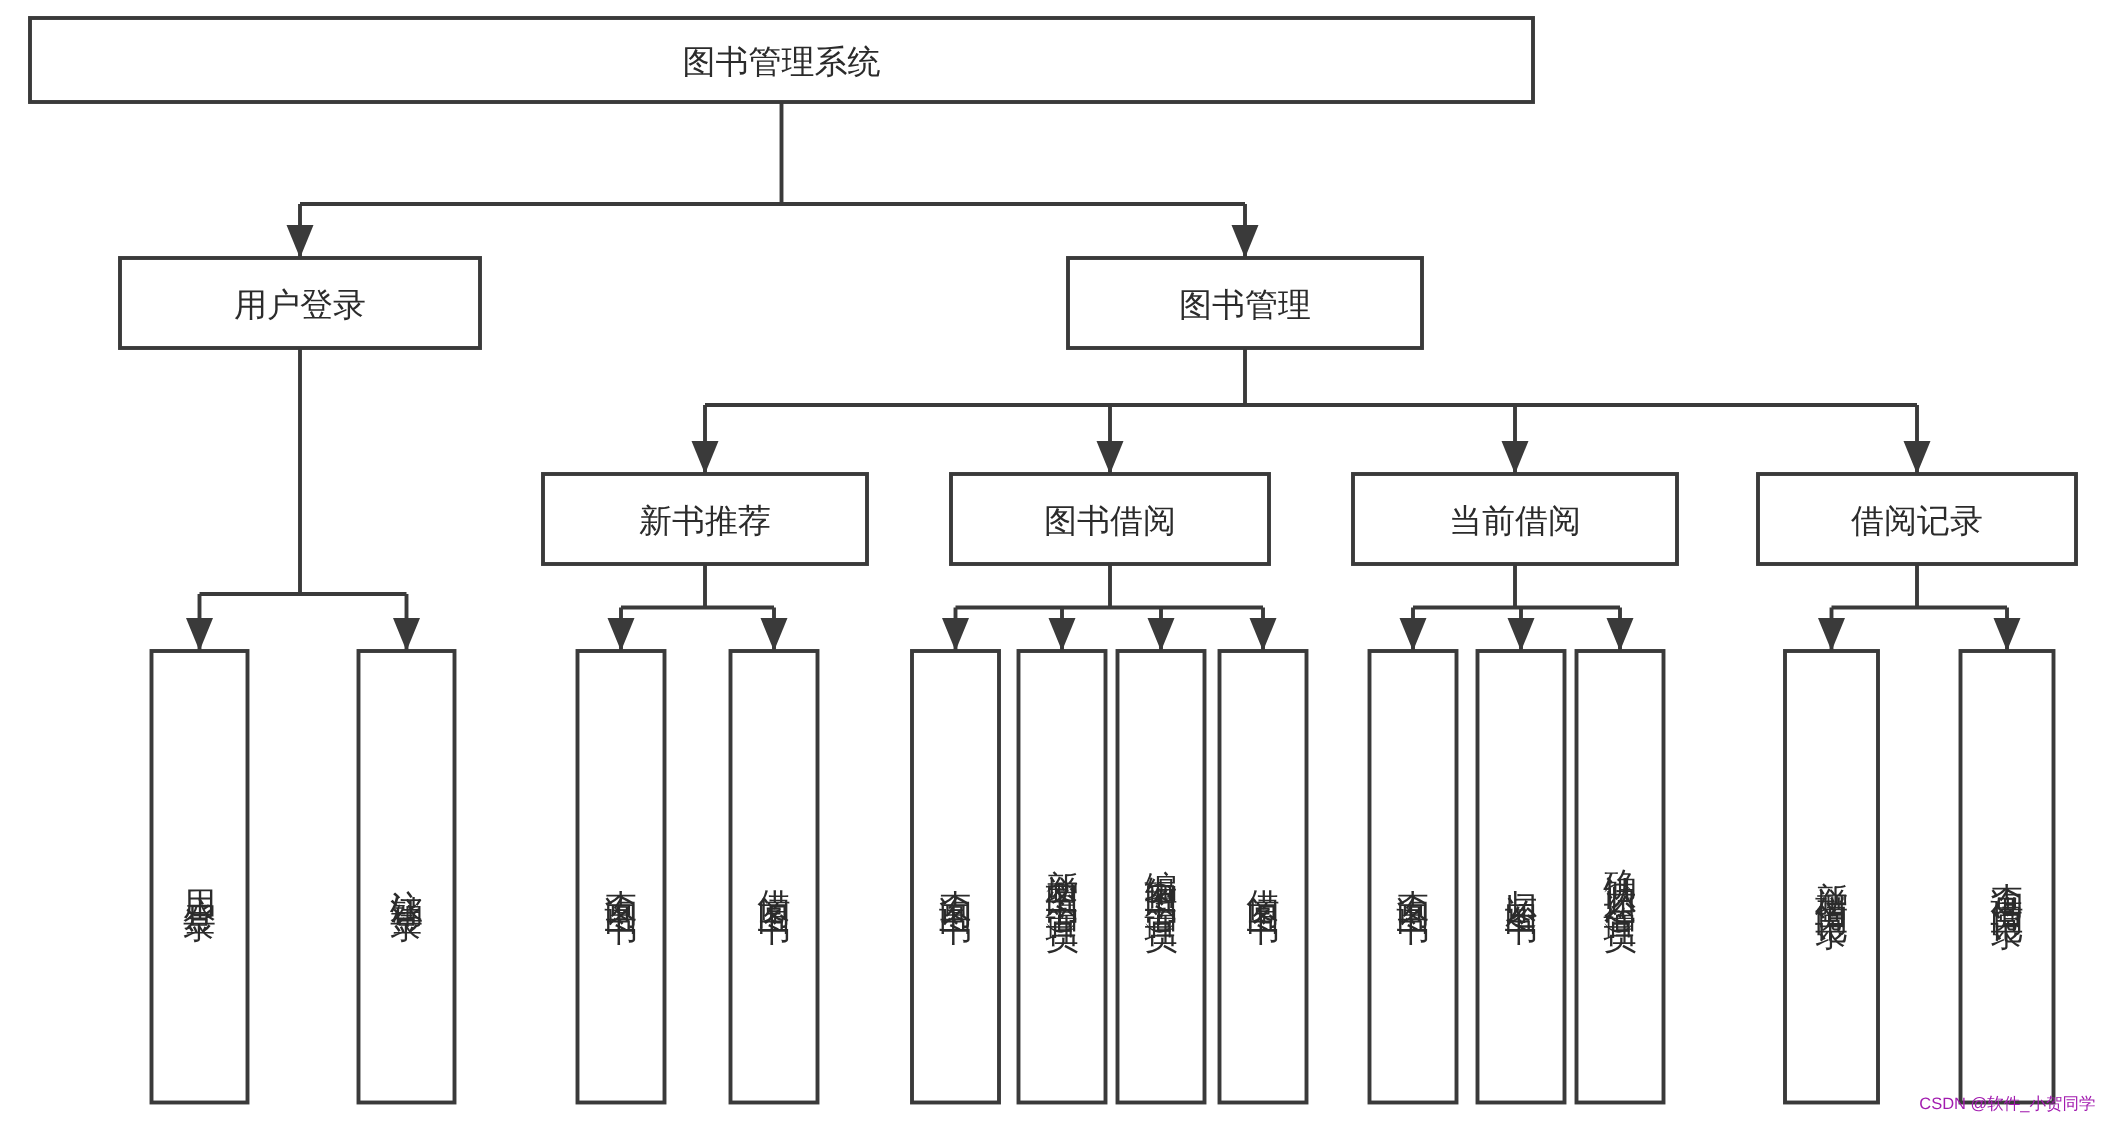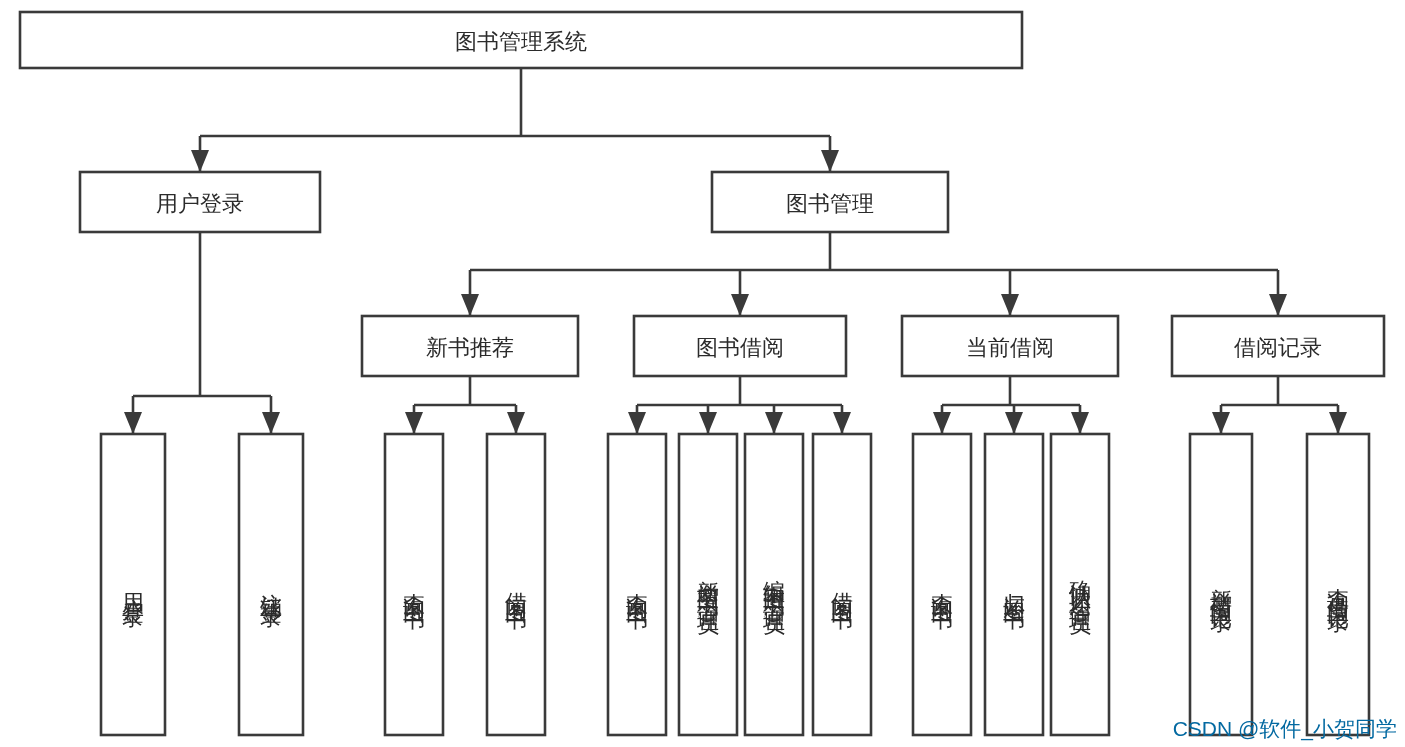--- a/index.html
+++ b/index.html
@@ -34,22 +34,22 @@
     font-size:22px;
     color:#2b2b2b;
     letter-spacing:5px;
     line-height:1;
     white-space:nowrap;
   }
   .watermark{
     position:absolute;
     right:8px;bottom:4px;
     font-family:"Liberation Sans","DejaVu Sans",sans-serif;
-    font-size:21px;
-    color:#0369a1;
+    font-size:11px;
+    color:#a21caf;
     white-space:nowrap;
     user-select:none;
   }
 </style>
 </head>
 <body>
 
 <div id="diagram-root">
   <svg id="tree-svg" viewBox="0 0 1405 747" xmlns="http://www.w3.org/2000/svg">
     <g id="connector-layer">

